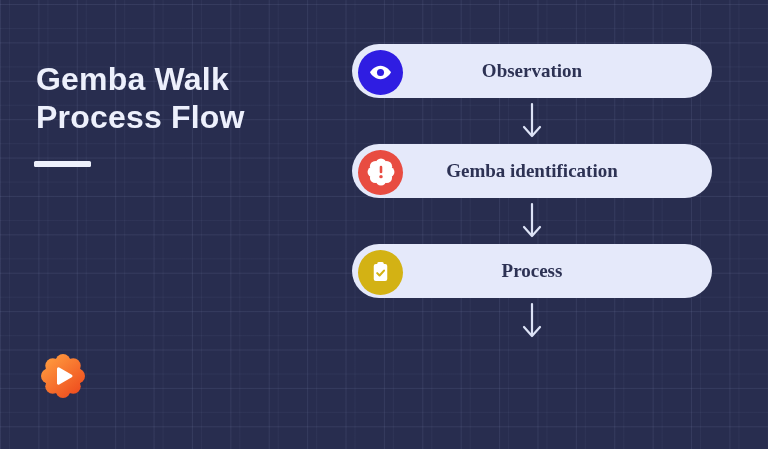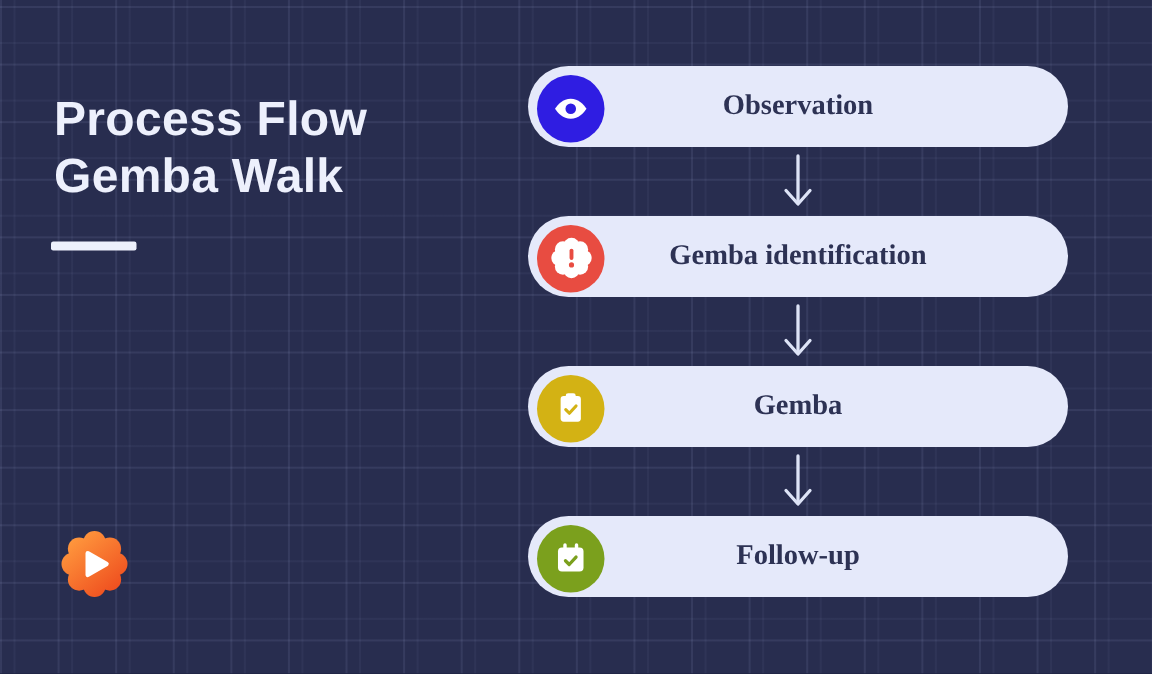--- a/index.html
+++ b/index.html
@@ -86,22 +86,22 @@
     width: 52px;
     height: 52px;
   }
 </style>
 </head>
 <body>
 
 <div class="canvas">
 
   <div class="title-block">
+    <div class="title-line">Gemba Walk</div>
     <div class="title-line">Process Flow</div>
-    <div class="title-line">Gemba Walk</div>
   </div>
   <div class="title-dash"></div>
 
   <div class="flow">
 
     <div class="pill">
       <span class="icon-circle" style="background-color: rgb(47, 29, 226); color: rgb(47, 29, 226);">
         <svg viewBox="0 0 26 26" width="27" height="27" aria-hidden="true">
           <path d="M13 6.6 C8.1 6.6 4.5 10.4 2.9 13 C4.5 15.6 8.1 19.4 13 19.4 C17.9 19.4 21.5 15.6 23.1 13 C21.5 10.4 17.9 6.6 13 6.6 Z" fill="#ffffff"></path>
           <circle cx="13" cy="13" r="3.4" fill="currentColor"></circle>
@@ -146,41 +146,30 @@
     </div>
 
     <div class="pill">
       <span class="icon-circle" style="background-color: rgb(211, 178, 20); color: rgb(211, 178, 20);">
         <svg viewBox="0 0 26 26" width="27" height="27" aria-hidden="true">
           <rect x="6.5" y="4.8" width="13" height="16.5" rx="2" fill="#ffffff"></rect>
           <rect x="9.8" y="3" width="6.4" height="3.8" rx="1.6" fill="#ffffff"></rect>
           <path d="M9.8 13.6 L12.1 15.9 L16.4 11.2" fill="none" stroke="currentColor" stroke-width="2" stroke-linecap="round" stroke-linejoin="round"></path>
         </svg>
       </span>
-      <span class="pill-label">Gemba</span>
+      <span class="pill-label">Process</span>
     </div>
 
     <div class="connector">
       <svg viewBox="0 0 26 40" width="26" height="40" aria-hidden="true">
         <line x1="13" y1="3" x2="13" y2="33" stroke="#dde3f6" stroke-width="2.2" stroke-linecap="round"></line>
         <path d="M5 26 L13 35 L21 26" fill="none" stroke="#dde3f6" stroke-width="2.2" stroke-linecap="round" stroke-linejoin="round"></path>
       </svg>
     </div>
 
-    <div class="pill">
-      <span class="icon-circle" style="background-color: rgb(123, 160, 29); color: rgb(123, 160, 29);">
-        <svg viewBox="0 0 26 26" width="27" height="27" aria-hidden="true">
-          <rect x="4.8" y="5.8" width="16.4" height="15.4" rx="2.6" fill="#ffffff"></rect>
-          <rect x="8.2" y="3" width="2.2" height="5" rx="1.1" fill="#ffffff"></rect>
-          <rect x="15.6" y="3" width="2.2" height="5" rx="1.1" fill="#ffffff"></rect>
-          <path d="M9.6 14.3 L12 16.7 L16.4 11.9" fill="none" stroke="currentColor" stroke-width="2.1" stroke-linecap="round" stroke-linejoin="round"></path>
-        </svg>
-      </span>
-      <span class="pill-label">Follow-up</span>
-    </div>
 
   </div>
 
   <div class="logo">
     <svg viewBox="0 0 52 52" width="52" height="52" aria-hidden="true">
       <defs>
         <linearGradient id="logoGrad" x1="10" y1="8" x2="42" y2="46" gradientUnits="userSpaceOnUse">
           <stop offset="0" stop-color="#ff9a3e"></stop>
           <stop offset="1" stop-color="#ee4a1d"></stop>
         </linearGradient>

